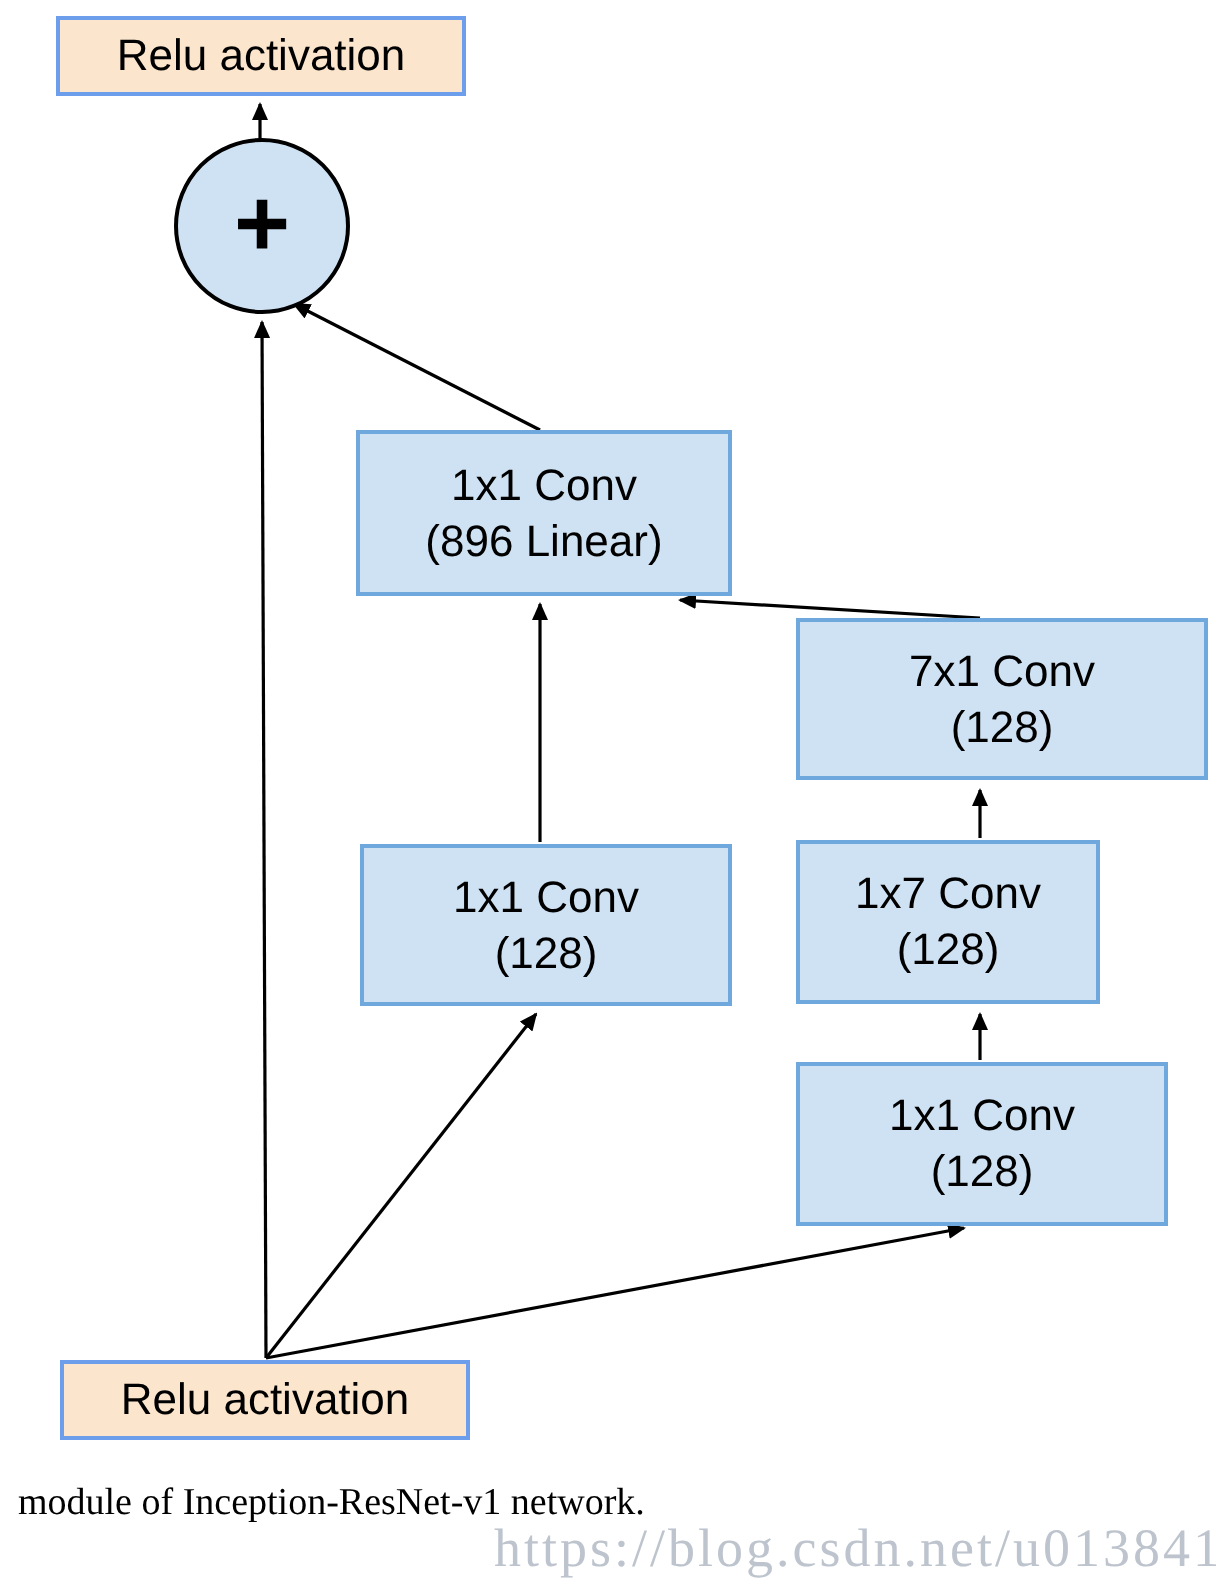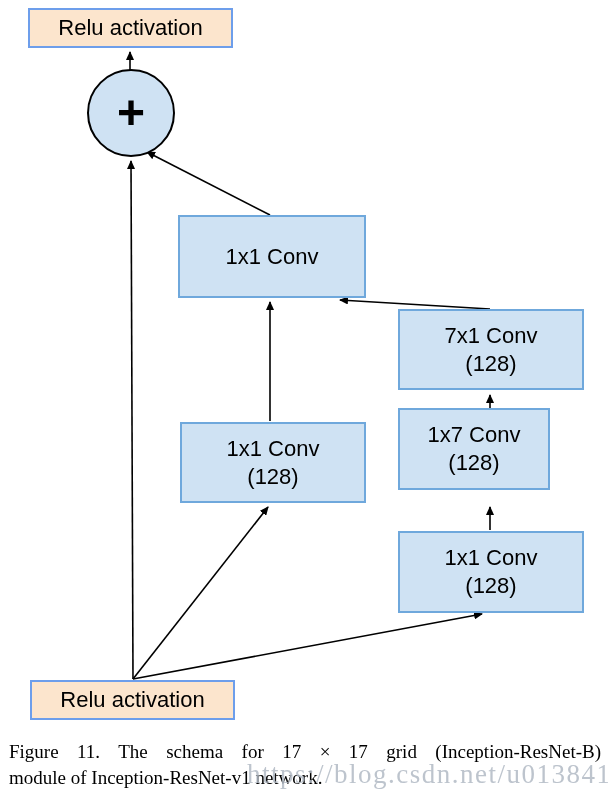--- a/index.html
+++ b/index.html
@@ -51,22 +51,22 @@
     border: 2px solid #000000;
     border-radius: 50%;
     font-size: 48px;
     font-weight: bold;
     line-height: 48px;
   }
   #node-top-relu    { left: 28px;  top: 8px;   width: 205px; height: 40px; }
   #node-sum         { left: 87px;  top: 69px;  width: 88px;  height: 88px; }
   #node-conv896     { left: 178px; top: 215px; width: 188px; height: 83px; }
   #node-conv-l-1x1  { left: 180px; top: 422px; width: 186px; height: 81px; }
-  #node-conv-7x1    { left: 398px; top: 309px; width: 186px; height: 81px; }
-  #node-conv-1x7    { left: 398px; top: 408px; width: 152px; height: 82px; }
+  #node-conv-7x1    { left: 398px; top: 309px; width: 206px; height: 81px; }
+  #node-conv-1x7    { left: 398px; top: 420px; width: 152px; height: 82px; }
   #node-conv-r-1x1  { left: 398px; top: 531px; width: 186px; height: 82px; }
   #node-bottom-relu { left: 30px;  top: 680px; width: 205px; height: 40px; }
 
   .caption {
     position: absolute;
     left: 9px;
     top: 739px;
     width: 592px;
     font-family: "Liberation Serif", serif;
     font-size: 19px;
@@ -121,20 +121,21 @@
     <div class="node relu-box" id="node-top-relu">
       <span>Relu activation</span>
     </div>
 
     <div class="node sum-circle" id="node-sum">
       <span>+</span>
     </div>
 
     <div class="node conv-box" id="node-conv896">
       <span>1x1 Conv</span>
+      <span>(896 Linear)</span>
     </div>
 
     <div class="node conv-box" id="node-conv-l-1x1">
       <span>1x1 Conv</span>
       <span>(128)</span>
     </div>
 
     <div class="node conv-box" id="node-conv-7x1">
       <span>7x1 Conv</span>
       <span>(128)</span>
@@ -150,19 +151,18 @@
       <span>(128)</span>
     </div>
 
     <div class="node relu-box" id="node-bottom-relu">
       <span>Relu activation</span>
     </div>
 
   </div>
 
   <div class="caption">
-    <div class="cap-line1">Figure 11. The schema for 17 × 17 grid (Inception-ResNet-B)</div>
     <div class="cap-line2">module of Inception-ResNet-v1 network.</div>
   </div>
 
   <div class="watermark">https://blog.csdn.net/u013841196</div>
 
 </div>
 
 </body></html>

